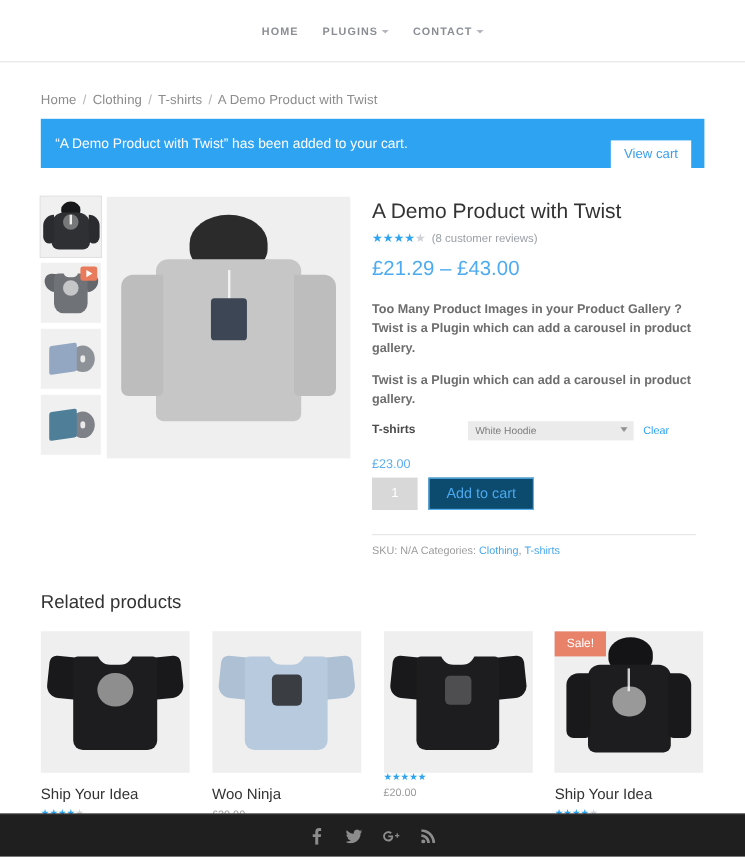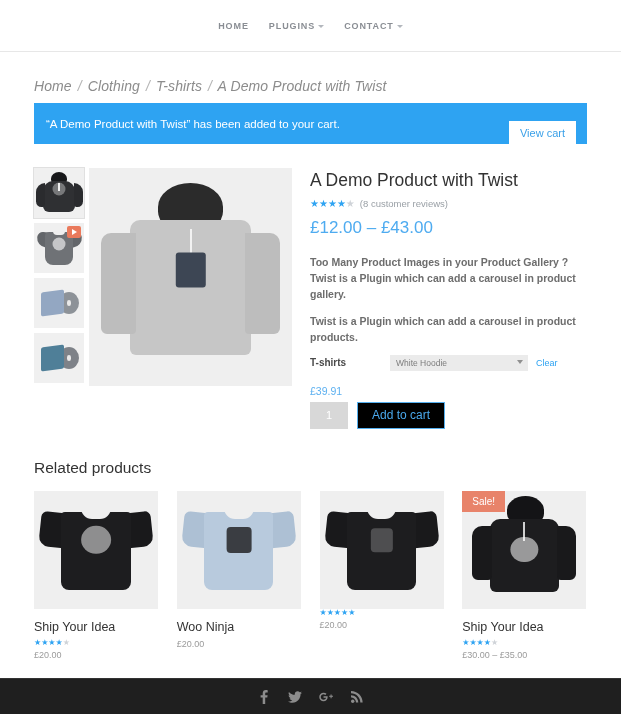--- a/index.html
+++ b/index.html
@@ -43,25 +43,24 @@
     border-right: 3px solid transparent;
     border-top: 3px solid #b3b7bd;
     display: inline-block;
     margin-top: 1px;
   }
 
   
   .container { width: 553px; margin: 0 auto; padding-top: 0; }
 
   .breadcrumb {
-    font-size: 14px;
+    font-size: 11px;
     color: #8c8c8c;
     padding: 26px 0 9px 0;
     letter-spacing: 0.1px;
-    font-style: italic;
   }
   .breadcrumb .crumb { color: #8c8c8c; }
   .breadcrumb .sep { color: #b5b5b5; margin: 0 2px; }
 
   
   .cart-notice {
     background: #2ea3f2;
     color: #ffffff;
     height: 41px;
     display: flex;
@@ -168,21 +167,21 @@
     width: 38px; height: 27px;
     background: #d8d8d8;
     border: none;
     text-align: center;
     font-size: 11px;
     color: #ffffff;
     font-family: "Liberation Sans", sans-serif;
   }
   .add-cart-btn {
     border: 1px solid #55b0ef;
-    background: #000000;
+    background: #0c4a6e;
     color: #4aa8ec;
     font-size: 12px;
     padding: 5px 14px;
     cursor: pointer;
     font-family: "Liberation Sans", sans-serif;
   }
   .meta {
     margin-top: 20px;
     border-top: 1px solid #e6e6e6;
     padding-top: 8px;
@@ -396,44 +395,51 @@
     </div>
 
     <div class="summary">
       <h1 class="product-title">A Demo Product with Twist</h1>
 
       <div class="rating-row">
         <span class="stars">★★★★<span class="off">★</span></span>
         <span class="review-link">(8 customer reviews)</span>
       </div>
 
-      <div class="price-range">£12.00 – £43.00</div>
+      <div class="price-range">£21.29 – £43.00</div>
 
       <p class="desc">Too Many Product Images in your Product Gallery ? Twist is a Plugin which can add a carousel in product gallery.</p>
-      <p class="desc">Twist is a Plugin which can add a carousel in product products.</p>
+      <p class="desc">Twist is a Plugin which can add a carousel in product gallery.</p>
 
 
       <div class="variations">
         <span class="var-label">T-shirts</span>
         <span class="select-wrap">
           <select class="var-select">
             <option>White Hoodie</option>
           </select>
           <span class="select-arrow"></span>
         </span>
         <span class="clear-link">Clear</span>
       </div>
 
-      <div class="sel-price">£39.91</div>
+      <div class="sel-price">£23.00</div>
 
       <div class="cart-row">
         <input class="qty" value="1" style="">
         <button class="add-cart-btn">Add to cart</button>
       </div>
 
+      <div class="meta">
+        <span>SKU:</span>
+        <span>N/A</span>
+        <span>Categories:</span>
+        <a>Clothing</a><span>,</span>
+        <a>T-shirts</a>
+      </div>
     </div>
   </div>
 
   <div class="related">
     <h2 class="related-title">Related products</h2>
     <div class="rel-grid">
 
       <div class="rel-card">
         <div class="rel-thumb">
           <div class="tee">

